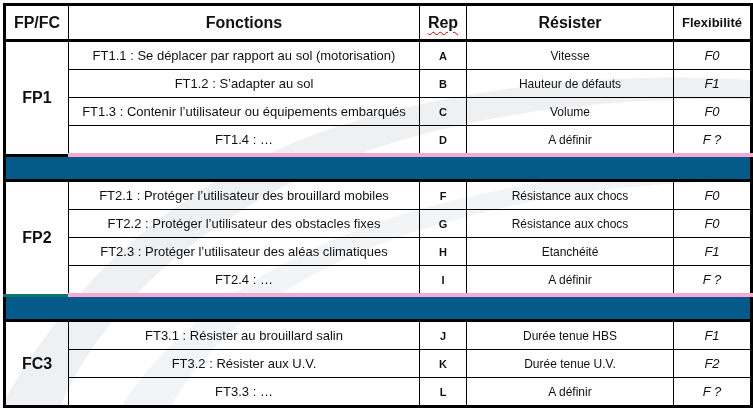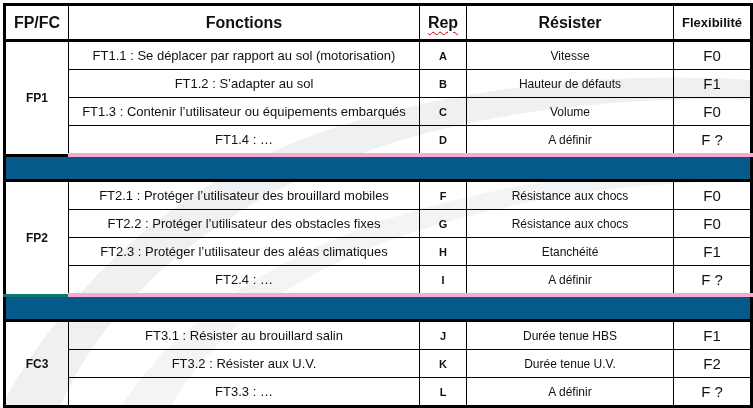--- a/index.html
+++ b/index.html
@@ -60,24 +60,24 @@
     tr.head th.flx-h { font-size: 13px; }
     tr.head th.rep-h span {
       text-decoration: underline wavy #c00000;
       text-decoration-thickness: 1px;
       text-underline-offset: 3px;
     }
     tr.row td { height: 27px; }
     tr.row td.fn  { font-size: 13px; }
     tr.row td.rep { font-size: 11px; font-weight: bold; }
     tr.row td.cri { font-size: 12px; }
-    tr.row td.flx { font-size: 15px; }
+    tr.row td.flx { font-size: 13px; font-style: italic; }
     td.grp {
       font-weight: bold;
-      font-size: 12px;
+      font-size: 16px;
     }
     tr.last-in-group td { border-bottom: 4px solid #f9a8d4; }
     tr.sep td {
       height: 22px;
       background: #045b8a;
       border-left: 3px solid #000;
       border-right: 3px solid #000;
       border-top: 3px solid #000;
       border-bottom: 3px solid #000;
     }

